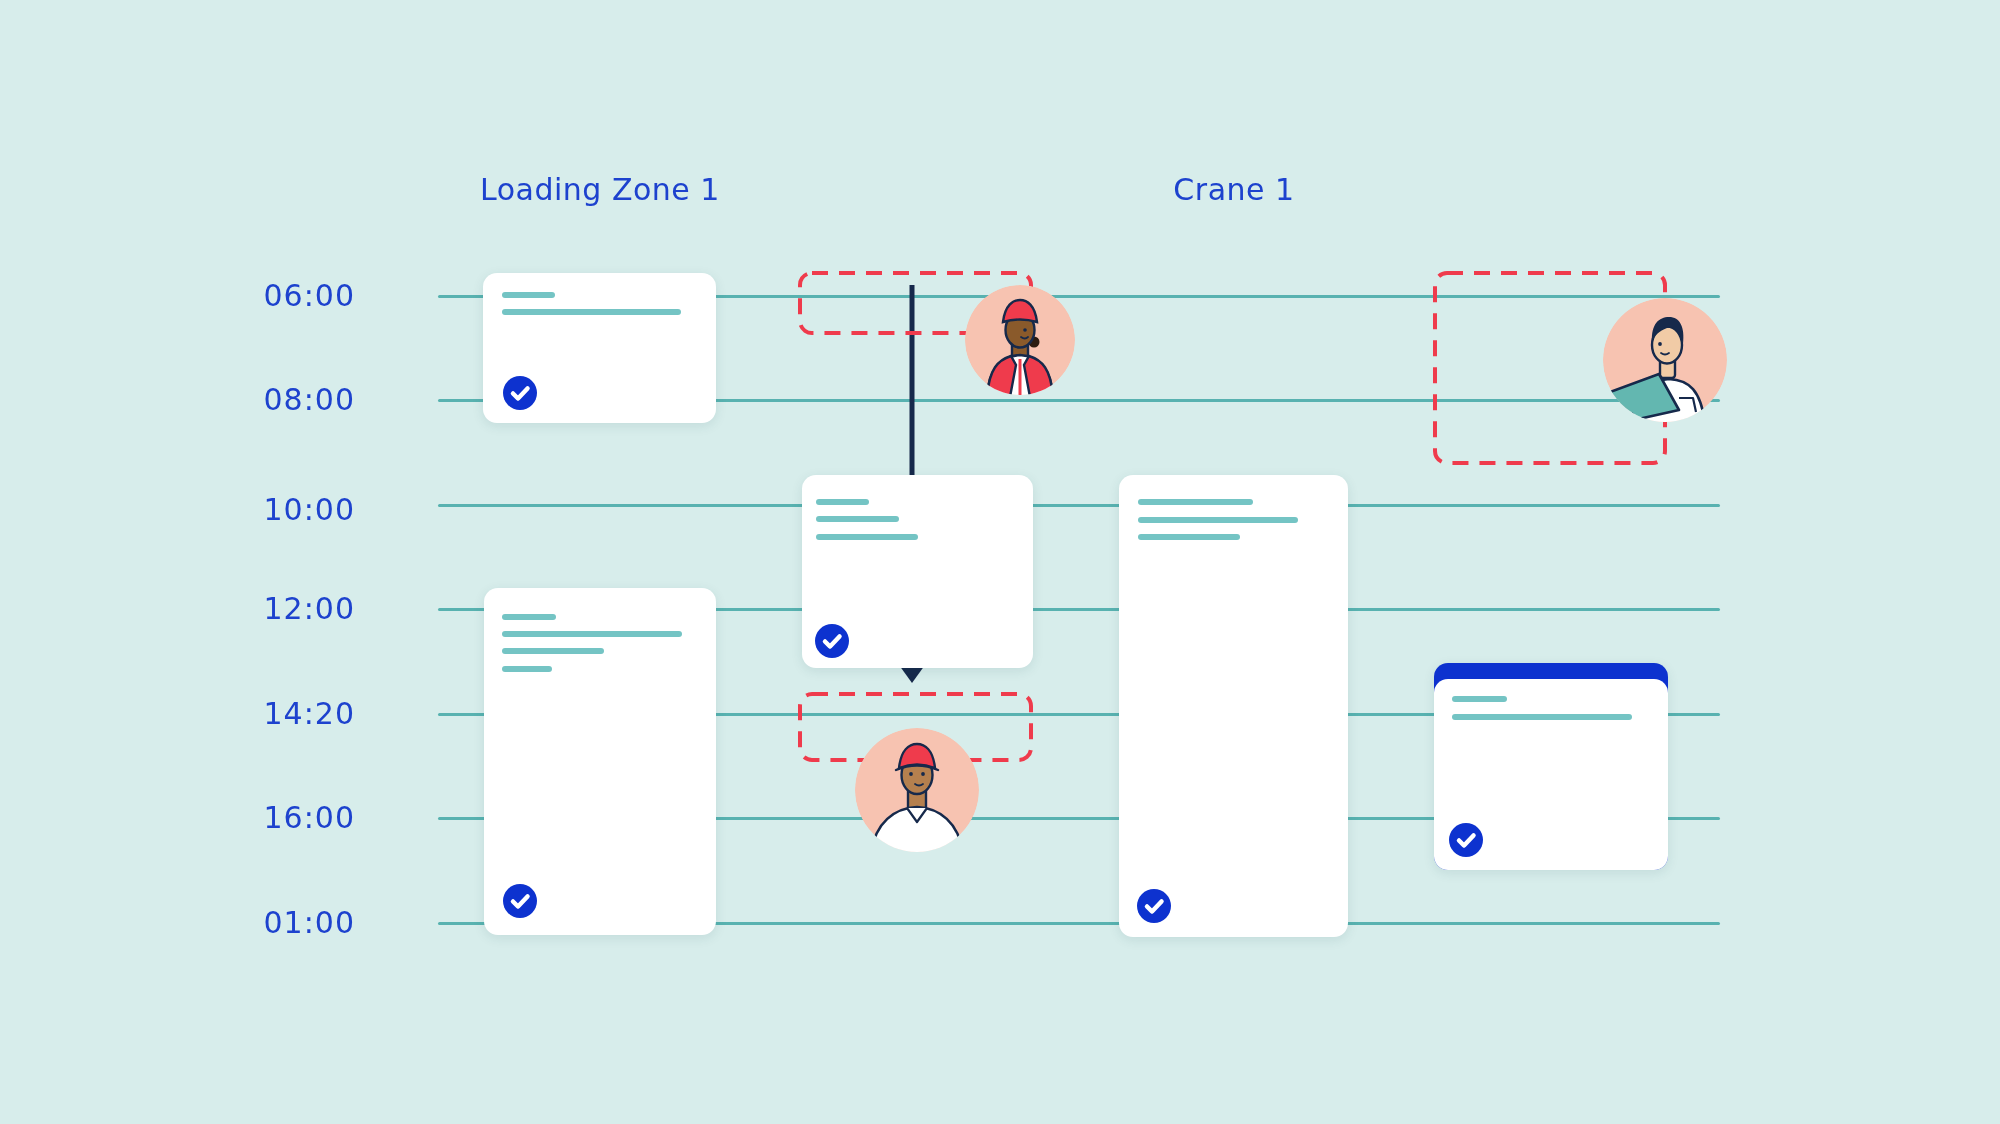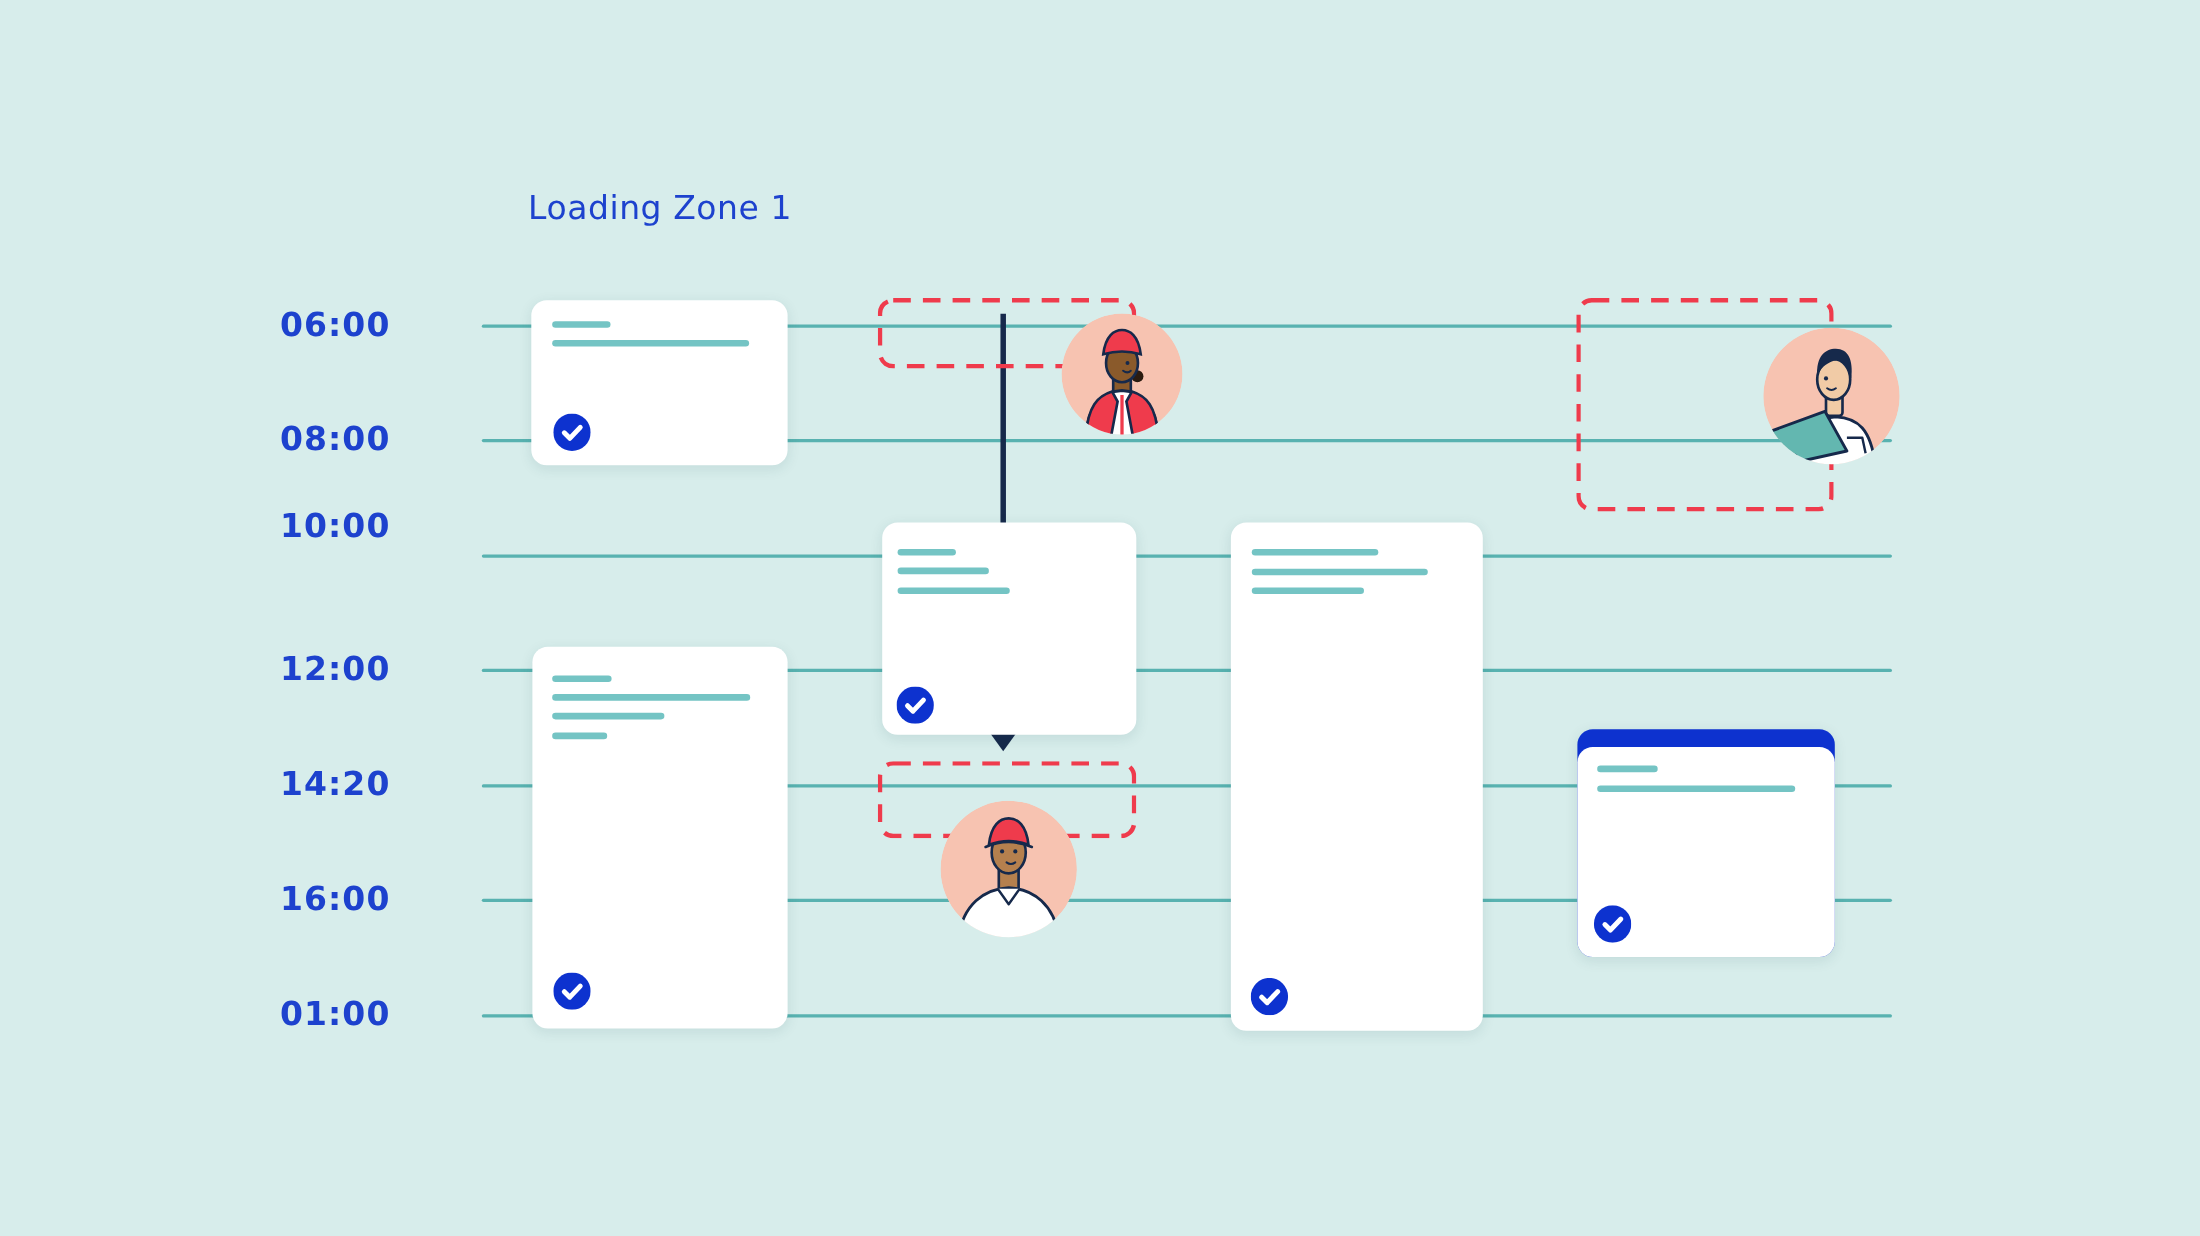--- a/index.html
+++ b/index.html
@@ -10,21 +10,21 @@
     overflow:hidden;
     font-family:"DejaVu Sans","Liberation Sans",sans-serif;
   }
   .col-header{
     position:absolute;top:172px;width:320px;height:42px;
     text-align:center;font-size:30px;font-weight:400;
     color:#1d42ce;letter-spacing:.5px;z-index:1;
   }
   .time-label{
     position:absolute;width:120px;height:40px;line-height:40px;
-    text-align:right;font-size:30px;font-weight:700;
+    text-align:right;font-size:30px;font-weight:400;
     color:#1d42ce;letter-spacing:1px;z-index:1;
   }
   .grid-line{
     position:absolute;left:438px;width:1282px;height:3px;
     background:#58b2b0;z-index:1;border-radius:2px;
   }
   .card{
     position:absolute;background:#ffffff;border-radius:14px;
     box-shadow:0 3px 12px rgba(23,64,74,.10);z-index:3;
   }
@@ -46,24 +46,25 @@
   .avatar{position:absolute;z-index:4;}
   .avatar svg{display:block;}
   .arrow{position:absolute;z-index:2;}
 </style>
 </head>
 <body>
 
 <div class="stage">
 
   <div class="col-header" style="left:440px;">Loading Zone 1</div>
+  <div class="col-header" style="left:1074px;">Crane 1</div>
 
   <div class="time-label" style="left:235px;top:276px;">06:00</div>
   <div class="time-label" style="left:235px;top:380px;">08:00</div>
-  <div class="time-label" style="left:235px;top:459px;">10:00</div>
+  <div class="time-label" style="left:235px;top:490px;">10:00</div>
   <div class="time-label" style="left:235px;top:589px;">12:00</div>
   <div class="time-label" style="left:235px;top:694px;">14:20</div>
   <div class="time-label" style="left:235px;top:798px;">16:00</div>
   <div class="time-label" style="left:235px;top:903px;">01:00</div>
 
   <div class="grid-line" style="top:295px;"></div>
   <div class="grid-line" style="top:399px;"></div>
   <div class="grid-line" style="top:504px;"></div>
   <div class="grid-line" style="top:608px;"></div>
   <div class="grid-line" style="top:713px;"></div>

